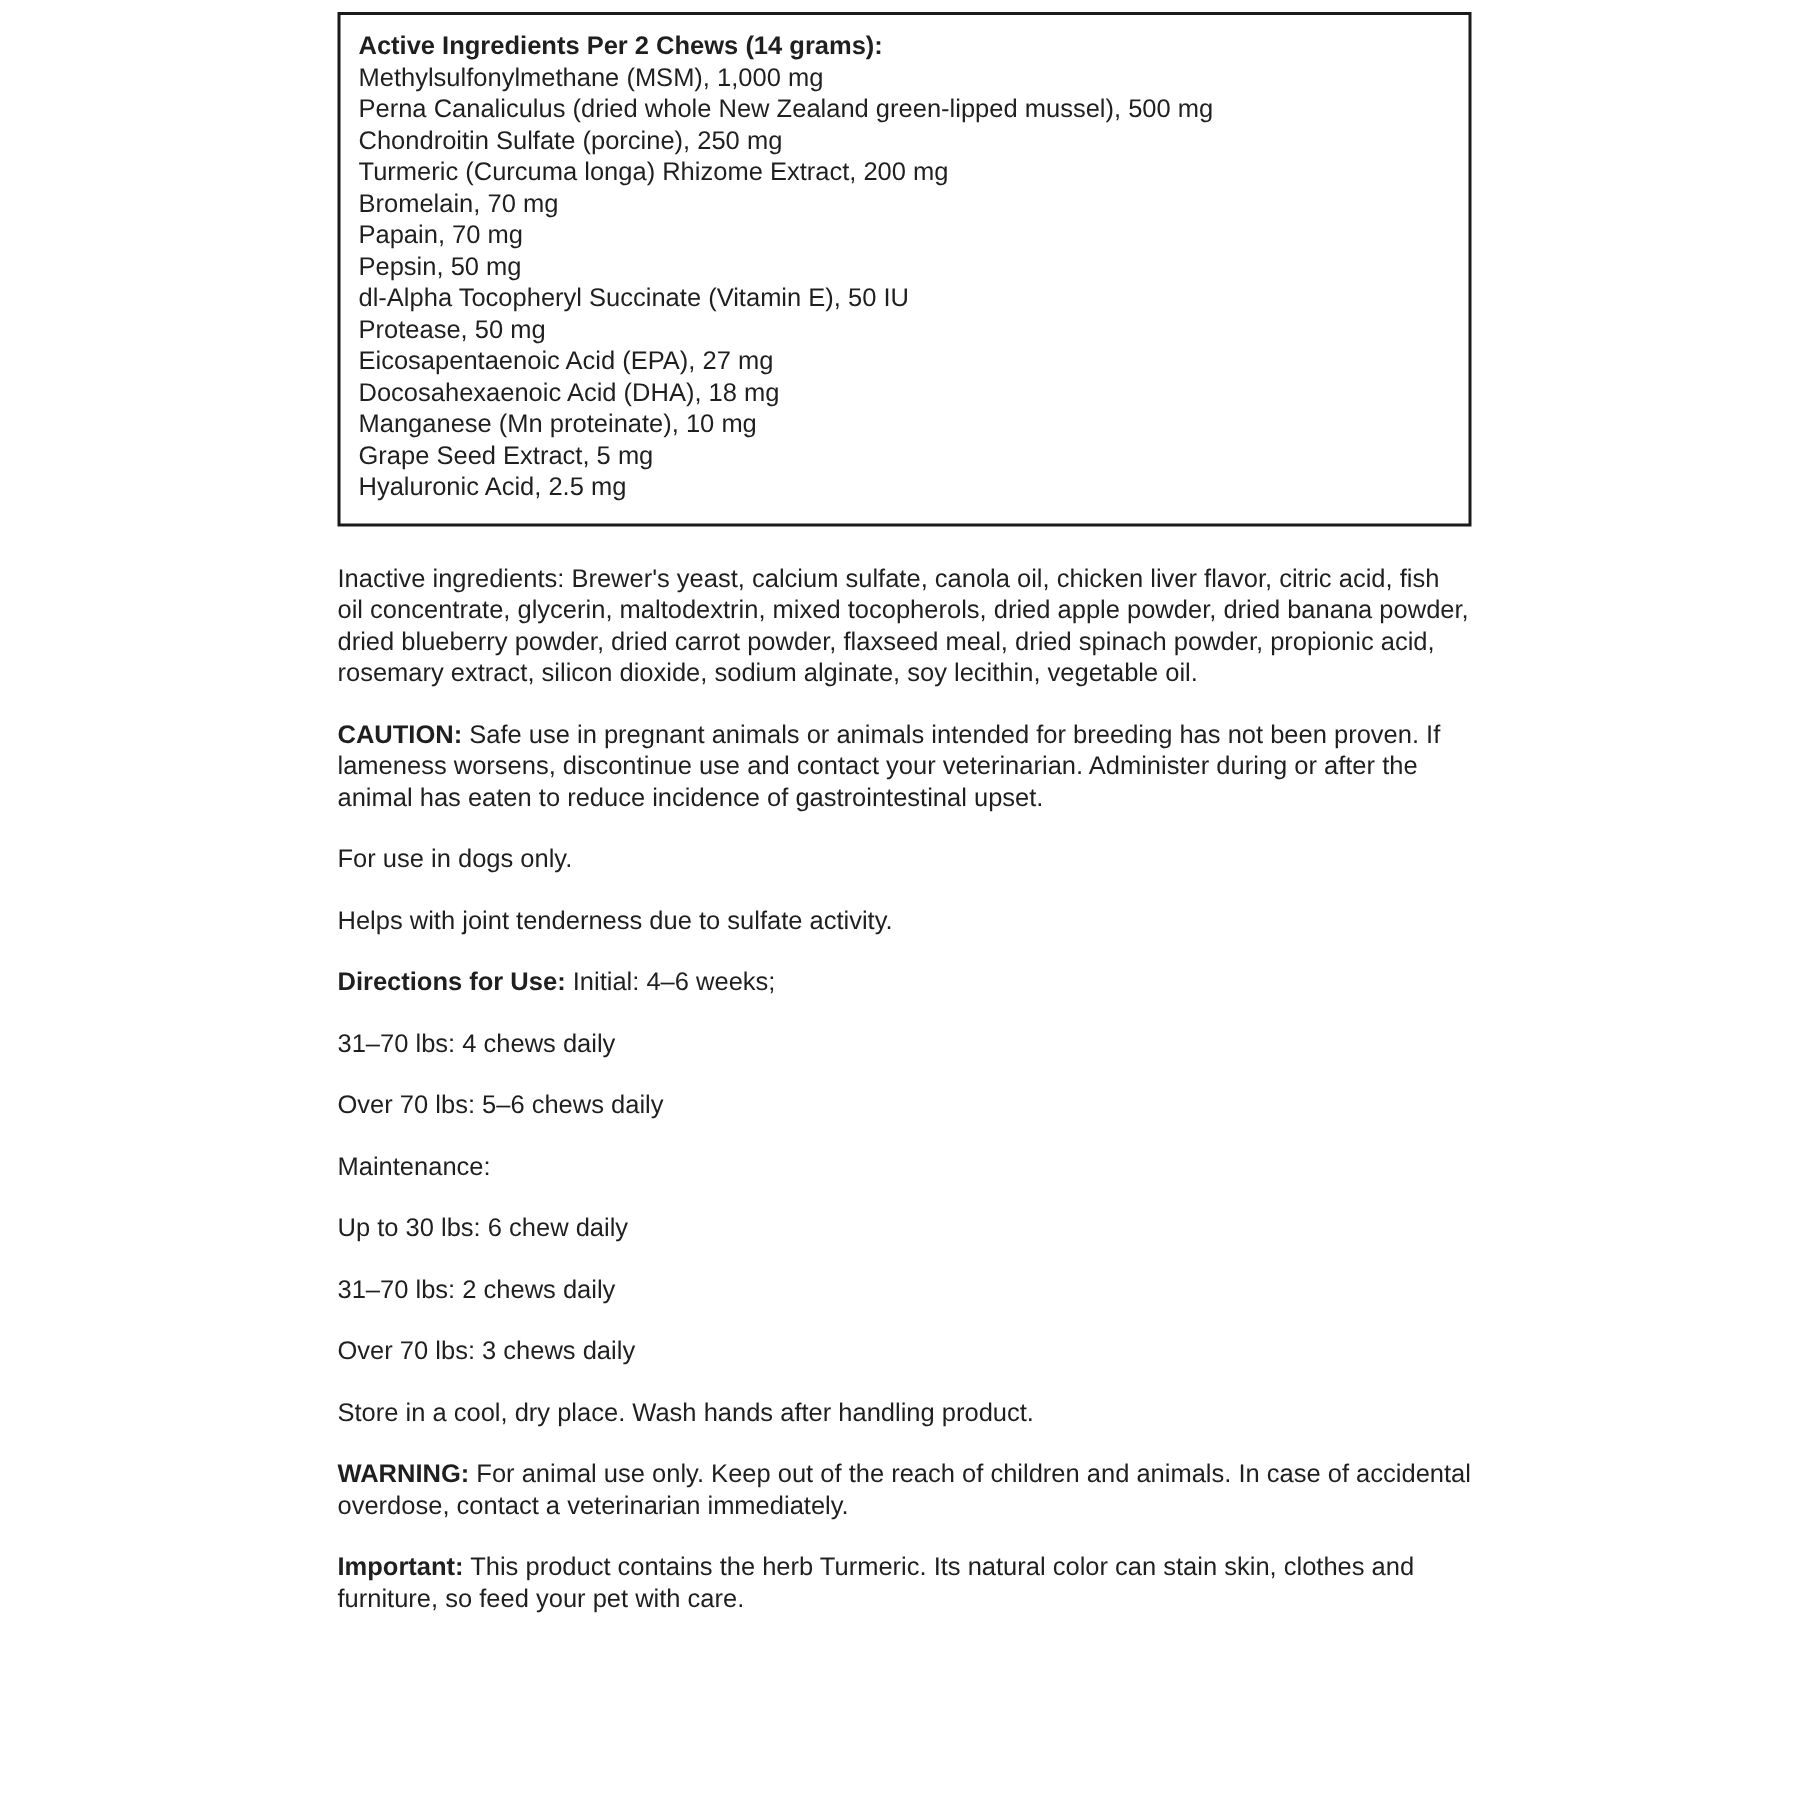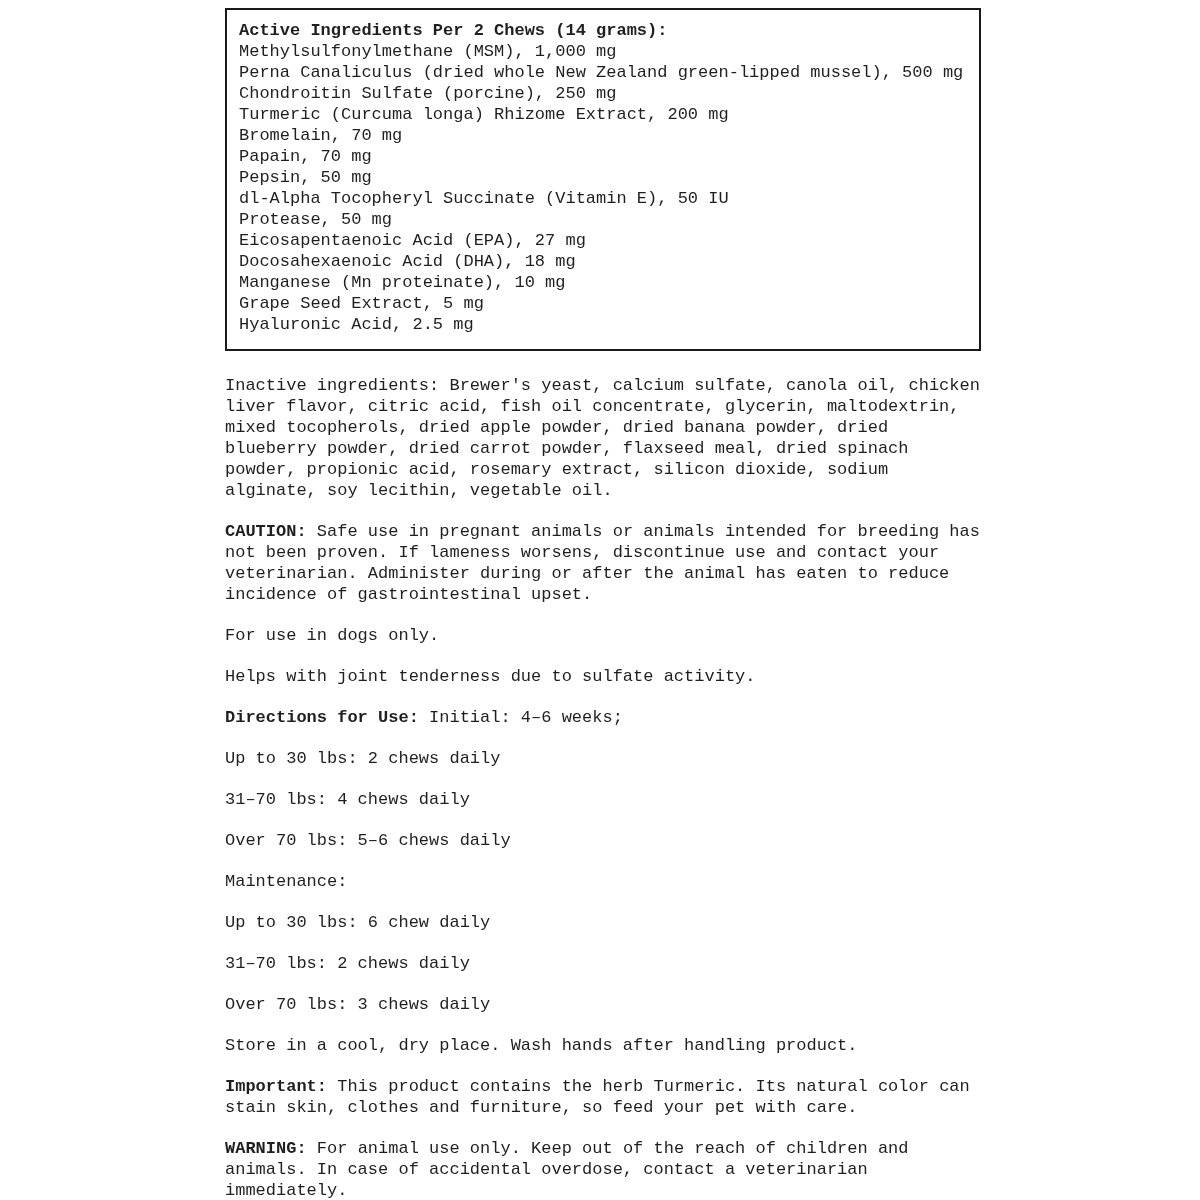--- a/index.html
+++ b/index.html
@@ -5,21 +5,21 @@
   html, body {
     margin: 0;
     padding: 0;
     background: #ffffff;
   }
   .page {
     position: relative;
     width: 1200px;
     height: 1200px;
     background: #ffffff;
-    font-family: Liberation Mono, monospace;
+    font-family: Liberation Sans, sans-serif;
     color: #1f1f1f;
     overflow: hidden;
   }
   .content {
     position: absolute;
     left: 225px;
     top: 8px;
     width: 756px;
     font-size: 17px;
     line-height: 21px;
@@ -72,26 +72,25 @@
           <div class="ingredient-line">Hyaluronic Acid, 2.5 mg</div>
         </div>
     </div>
 
     <div class="paragraphs" id="paragraph-list">
         <p>Inactive ingredients: Brewer's yeast, calcium sulfate, canola oil, chicken liver flavor, citric acid, fish oil concentrate, glycerin, maltodextrin, mixed tocopherols, dried apple powder, dried banana powder, dried blueberry powder, dried carrot powder, flaxseed meal, dried spinach powder, propionic acid, rosemary extract, silicon dioxide, sodium alginate, soy lecithin, vegetable oil.</p>
         <p><strong class="lead">CAUTION:</strong> Safe use in pregnant animals or animals intended for breeding has not been proven. If lameness worsens, discontinue use and contact your veterinarian. Administer during or after the animal has eaten to reduce incidence of gastrointestinal upset.</p>
         <p>For use in dogs only.</p>
         <p>Helps with joint tenderness due to sulfate activity.</p>
         <p><strong class="lead">Directions for Use:</strong> Initial: 4–6 weeks;</p>
-        <p>Up to 30 lbs: 2 chews daily</p>
         <p>31–70 lbs: 4 chews daily</p>
         <p>Over 70 lbs: 5–6 chews daily</p>
         <p>Maintenance:</p>
         <p>Up to 30 lbs: 6 chew daily</p>
         <p>31–70 lbs: 2 chews daily</p>
         <p>Over 70 lbs: 3 chews daily</p>
         <p>Store in a cool, dry place. Wash hands after handling product.</p>
+        <p><strong class="lead">WARNING:</strong> For animal use only. Keep out of the reach of children and animals. In case of accidental overdose, contact a veterinarian immediately.</p>
         <p><strong class="lead">Important:</strong> This product contains the herb Turmeric. Its natural color can stain skin, clothes and furniture, so feed your pet with care.</p>
-        <p><strong class="lead">WARNING:</strong> For animal use only. Keep out of the reach of children and animals. In case of accidental overdose, contact a veterinarian immediately.</p>
       </div>
 
   </div>
 </div>
 
 </body></html>

